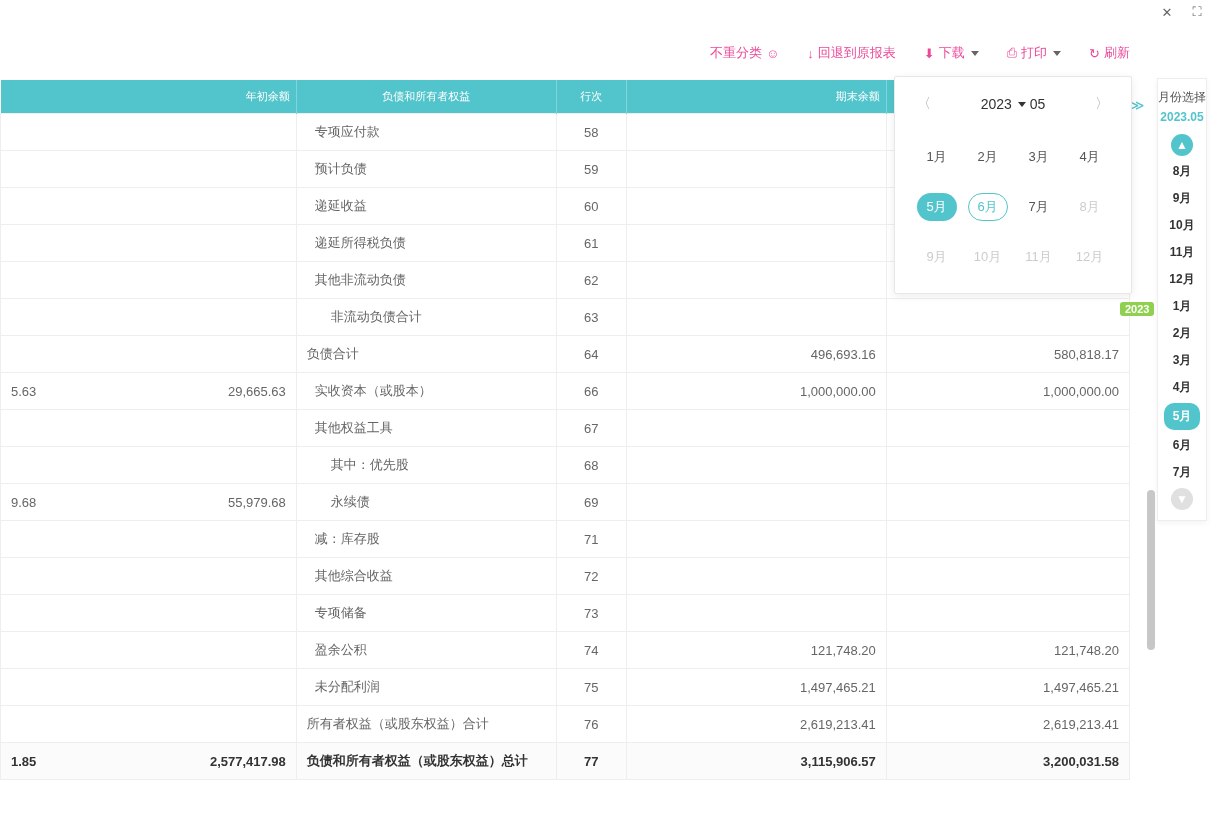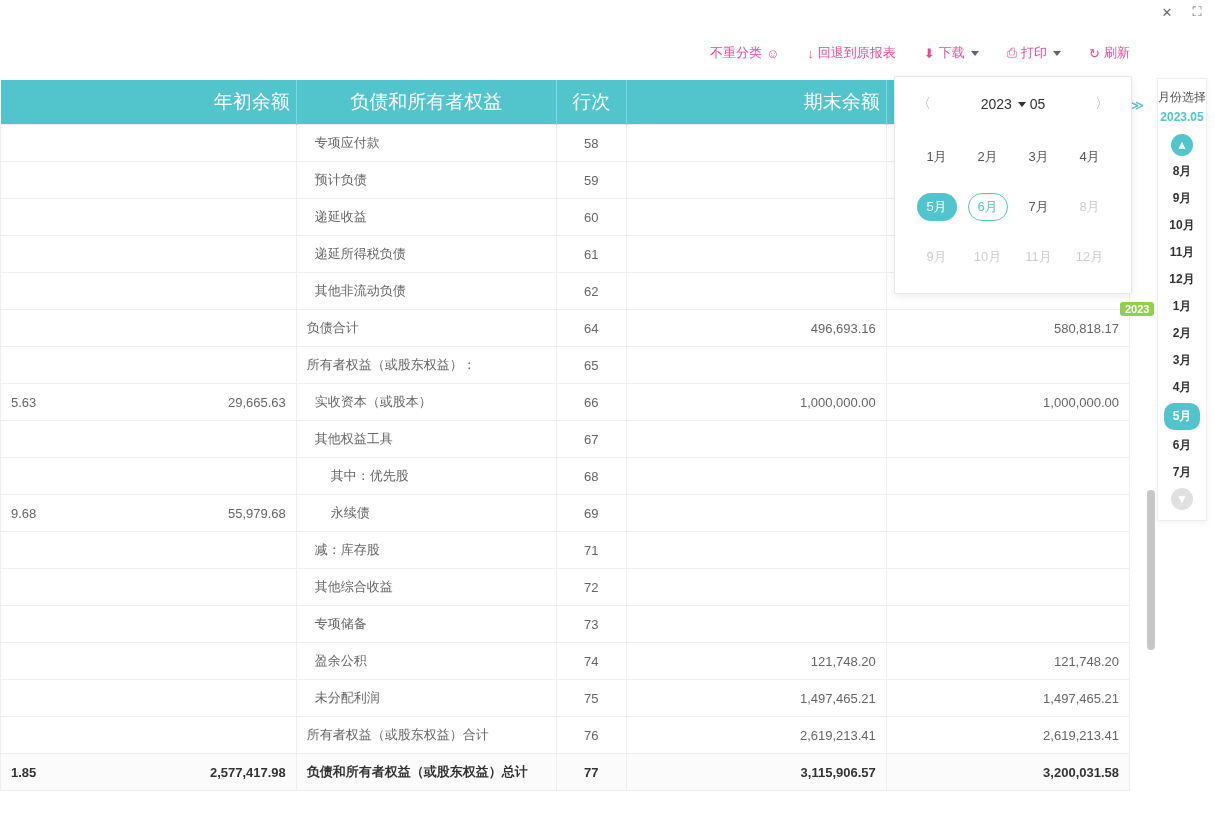--- a/index.html
+++ b/index.html
@@ -7,21 +7,21 @@
 
 .top-icons { position: absolute; top: 2px; right: 8px; display: flex; gap: 10px; align-items: center; }
 .top-icons .icon { width: 20px; height: 20px; display: flex; align-items: center; justify-content: center; cursor: pointer; color: #666; }
 
 .toolbar { position: absolute; top: 44px; right: 85px; display: flex; gap: 28px; align-items: center; color: #ec4899; font-size: 13px; }
 .toolbar-item { display: flex; align-items: center; gap: 4px; cursor: pointer; }
 .toolbar-item .ico { font-size: 13px; }
 
 .table-wrap { position: absolute; top: 80px; left: 0; width: 1130px; }
 table { border-collapse: collapse; width: 100%; }
-th { background: #52c4cb; color: #fff; font-weight: normal; padding: 9px 6px; text-align: center; border-right: 1px solid #7ed5da; font-size: 19px; }
+th { background: #52c4cb; color: #fff; font-weight: normal; padding: 9px 6px; text-align: center; border-right: 1px solid #7ed5da; font-size: 11px; }
 td { border: 1px solid #eee; padding: 9px 10px; height: 35px; color: #666; }
 .col-yearstart { width: 290px; text-align: right; }
 .col-item { width: 260px; }
 .col-line { width: 70px; text-align: center; }
 .col-end { width: 260px; text-align: right; }
 .col-amt2 { text-align: right; } 
 .bold-row td { font-weight: bold; color: #333; background: #fbfbfb; }
 .indent1 { padding-left: 18px; }
 .indent2 { padding-left: 34px; }
 
@@ -132,32 +132,32 @@
           <td style="width: 40px; text-align: right; border-right: none;"></td>
           <td class="col-yearstart" style="width: 250px; border-left: none;"></td>
           <td class="col-item indent1">其他非流动负债</td>
           <td class="col-line">62</td>
           <td class="col-end"></td>
           <td class="col-amt2"></td>
         </tr>
         <tr>
           <td style="width: 40px; text-align: right; border-right: none;"></td>
           <td class="col-yearstart" style="width: 250px; border-left: none;"></td>
+          <td class="col-item indent2">非流动负债合计</td>
+          <td class="col-line">63</td>
+          <td class="col-end"></td>
+          <td class="col-amt2"></td>
+        </tr>
+        <tr>
+          <td style="width: 40px; text-align: right; border-right: none;"></td>
+          <td class="col-yearstart" style="width: 250px; border-left: none;"></td>
           <td class="col-item ">负债合计</td>
           <td class="col-line">64</td>
           <td class="col-end">496,693.16</td>
           <td class="col-amt2">580,818.17</td>
-        </tr>
-        <tr>
-          <td style="width: 40px; text-align: right; border-right: none;"></td>
-          <td class="col-yearstart" style="width: 250px; border-left: none;"></td>
-          <td class="col-item ">所有者权益（或股东权益）：</td>
-          <td class="col-line">65</td>
-          <td class="col-end"></td>
-          <td class="col-amt2"></td>
         </tr>
         <tr>
           <td style="width: 40px; text-align: right; border-right: none;">5.63</td>
           <td class="col-yearstart" style="width: 250px; border-left: none;">29,665.63</td>
           <td class="col-item indent1">实收资本（或股本）</td>
           <td class="col-line">66</td>
           <td class="col-end">1,000,000.00</td>
           <td class="col-amt2">1,000,000.00</td>
         </tr>
         <tr>

